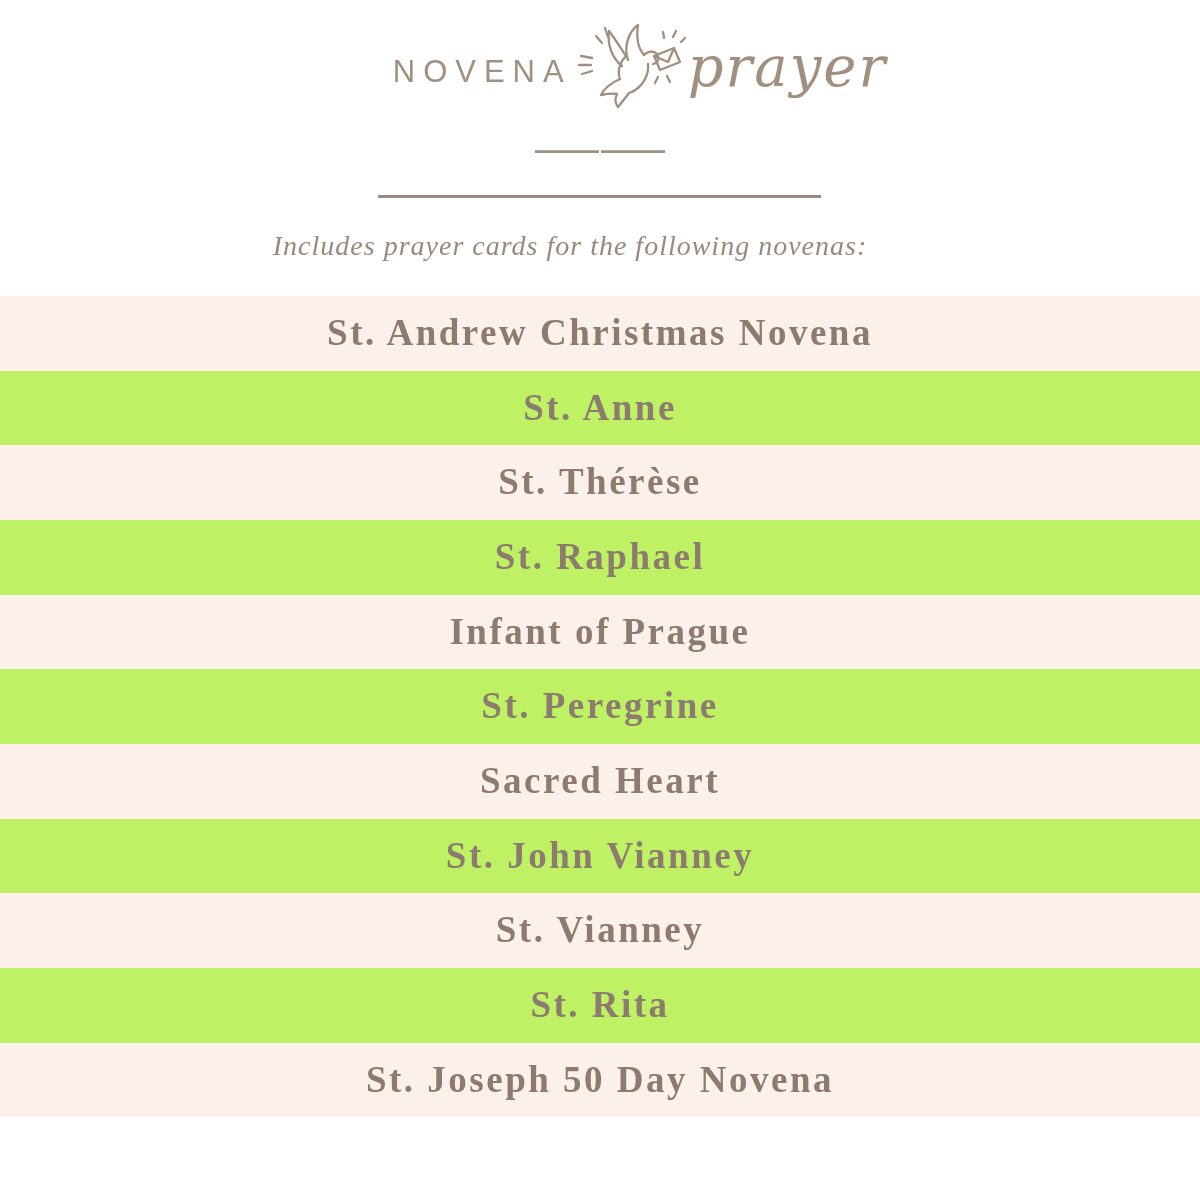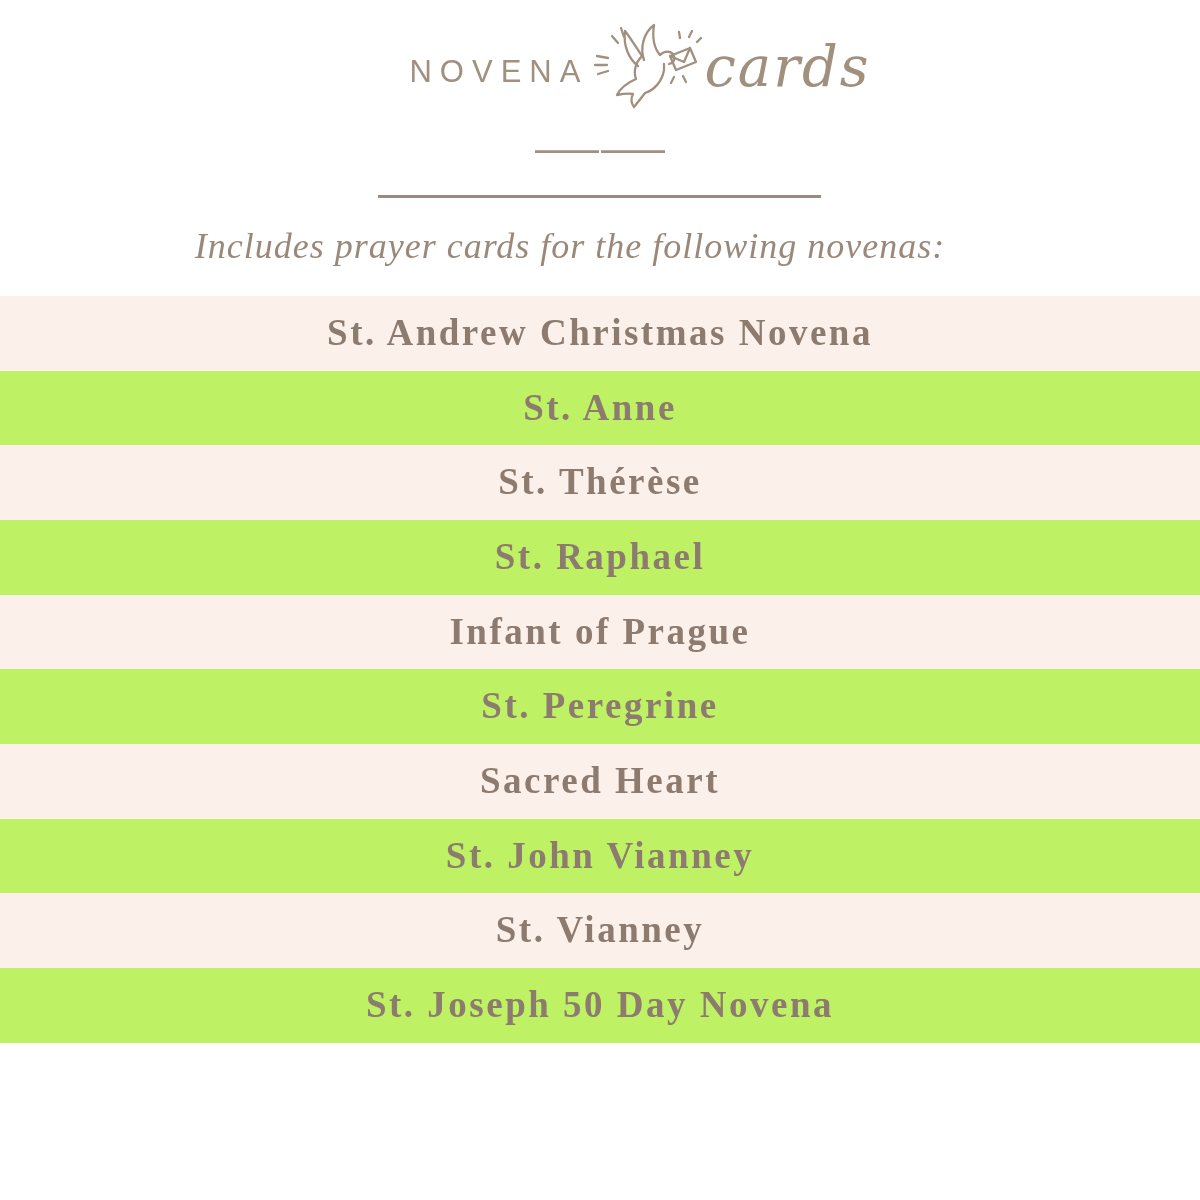--- a/index.html
+++ b/index.html
@@ -81,21 +81,21 @@
   }
 
   .subtitle {
     position: absolute;
     top: 218px;
     left: 0;
     width: 1140px;
     text-align: center;
     font-family: "Liberation Serif", serif;
     font-style: italic;
-    font-size: 36px;
+    font-size: 28px;
     letter-spacing: 1px;
     color: #9a897a;
     line-height: 56px;
   }
 
   
   .novena-list {
     position: absolute;
     top: 296px;
     left: 0;
@@ -142,21 +142,21 @@
 
       <path d="M80,36 L100,28 L106,42 L86,50 Z"></path>
       <path d="M80,36 L94,42 L100,28"></path>
 
       <line x1="90" y1="18" x2="89" y2="12"></line>
       <line x1="99" y1="17" x2="102" y2="11"></line>
       <line x1="107" y1="22" x2="111" y2="18"></line>
       <line x1="84" y1="57" x2="81" y2="63"></line>
       <line x1="93" y1="56" x2="96" y2="62"></line>
     </svg>
-    <span class="logo-script">cards</span>
+    <span class="logo-script">prayer</span>
   </div>
 
   <div class="title-row">
     <span class="title-dash">—</span>
     <span class="title-dash">—</span>
   </div>
 
   <div class="divider"></div>
 
   <div class="subtitle">Includes prayer cards for the following novenas:</div>
@@ -164,16 +164,17 @@
   <div class="novena-list">
     <div class="novena-row">St. Andrew Christmas Novena</div>
     <div class="novena-row">St. Anne</div>
     <div class="novena-row">St. Thérèse</div>
     <div class="novena-row">St. Raphael</div>
     <div class="novena-row">Infant of Prague</div>
     <div class="novena-row">St. Peregrine</div>
     <div class="novena-row">Sacred Heart</div>
     <div class="novena-row">St. John Vianney</div>
     <div class="novena-row">St. Vianney</div>
+    <div class="novena-row">St. Rita</div>
     <div class="novena-row">St. Joseph 50 Day Novena</div>
   </div>
 
 </div>
 
 </body></html>

